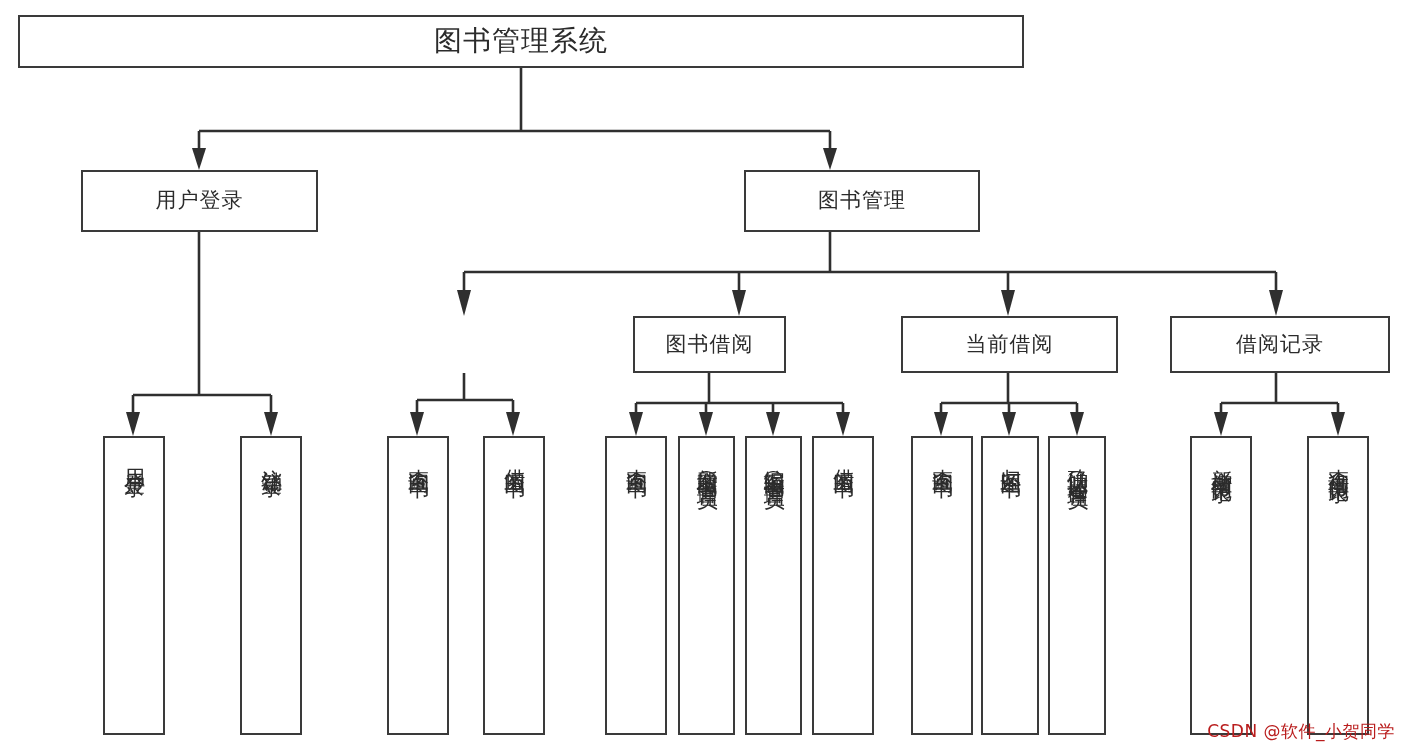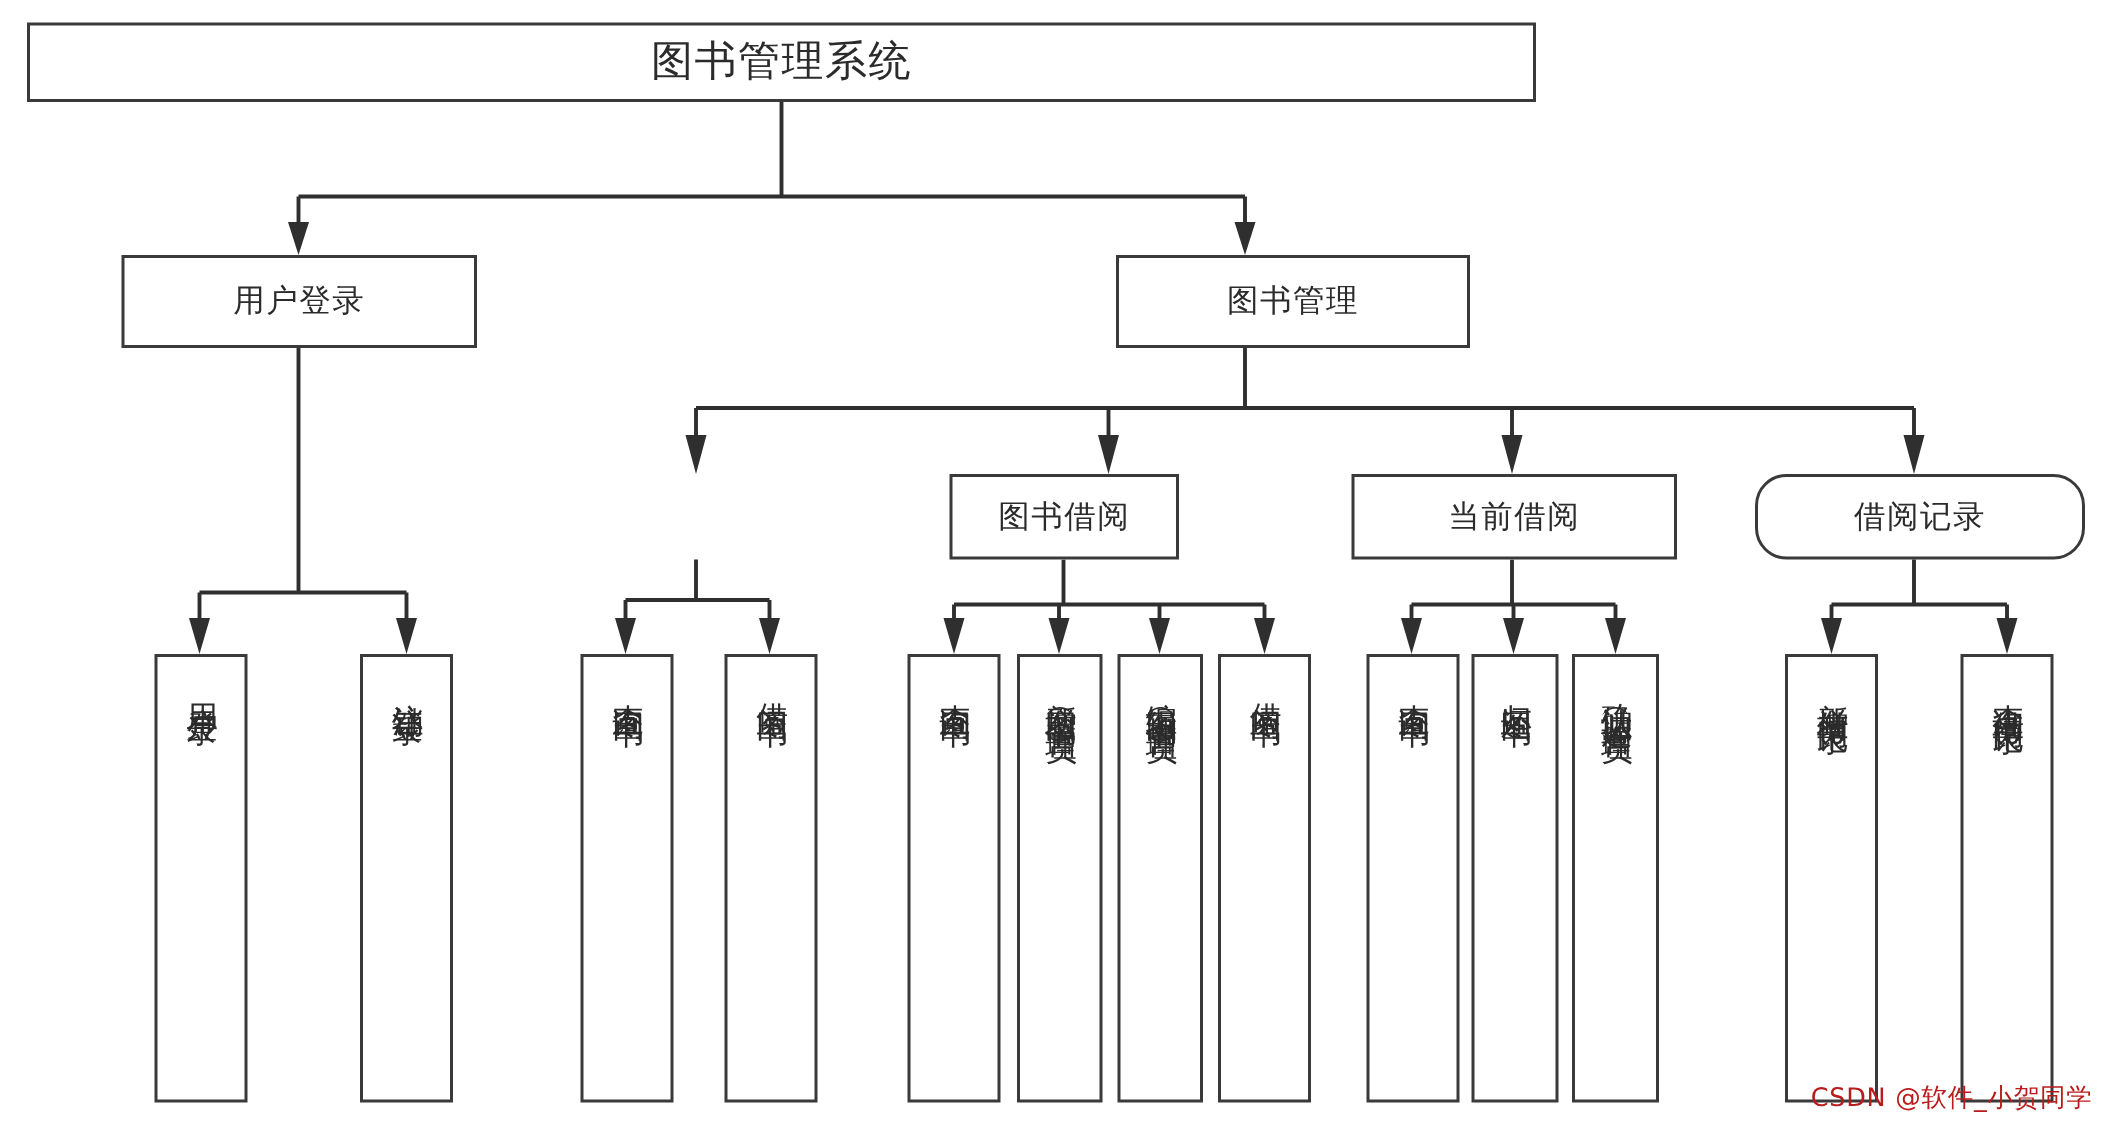--- a/index.html
+++ b/index.html
@@ -152,21 +152,21 @@
   <div class="node h" style="left:744px;top:170px;width:236px;height:62px;">
     <span class="lbl">图书管理</span>
   </div>
 
   <div class="node h" style="left:633px;top:316px;width:153px;height:57px;">
     <span class="lbl">图书借阅</span>
   </div>
   <div class="node h" style="left:901px;top:316px;width:217px;height:57px;">
     <span class="lbl">当前借阅</span>
   </div>
-  <div class="node h" style="left:1170px;top:316px;width:220px;height:57px;border-radius:21px;">
+  <div class="node h" style="left:1170px;top:316px;width:220px;height:57px;">
     <span class="lbl">借阅记录</span>
   </div>
 
   <div class="node v" style="left:103px;top:436px;width:62px;height:299px;">
     <span class="lbl">用户登录</span>
   </div>
   <div class="node v" style="left:240px;top:436px;width:62px;height:299px;">
     <span class="lbl">注销登录</span>
   </div>
 

